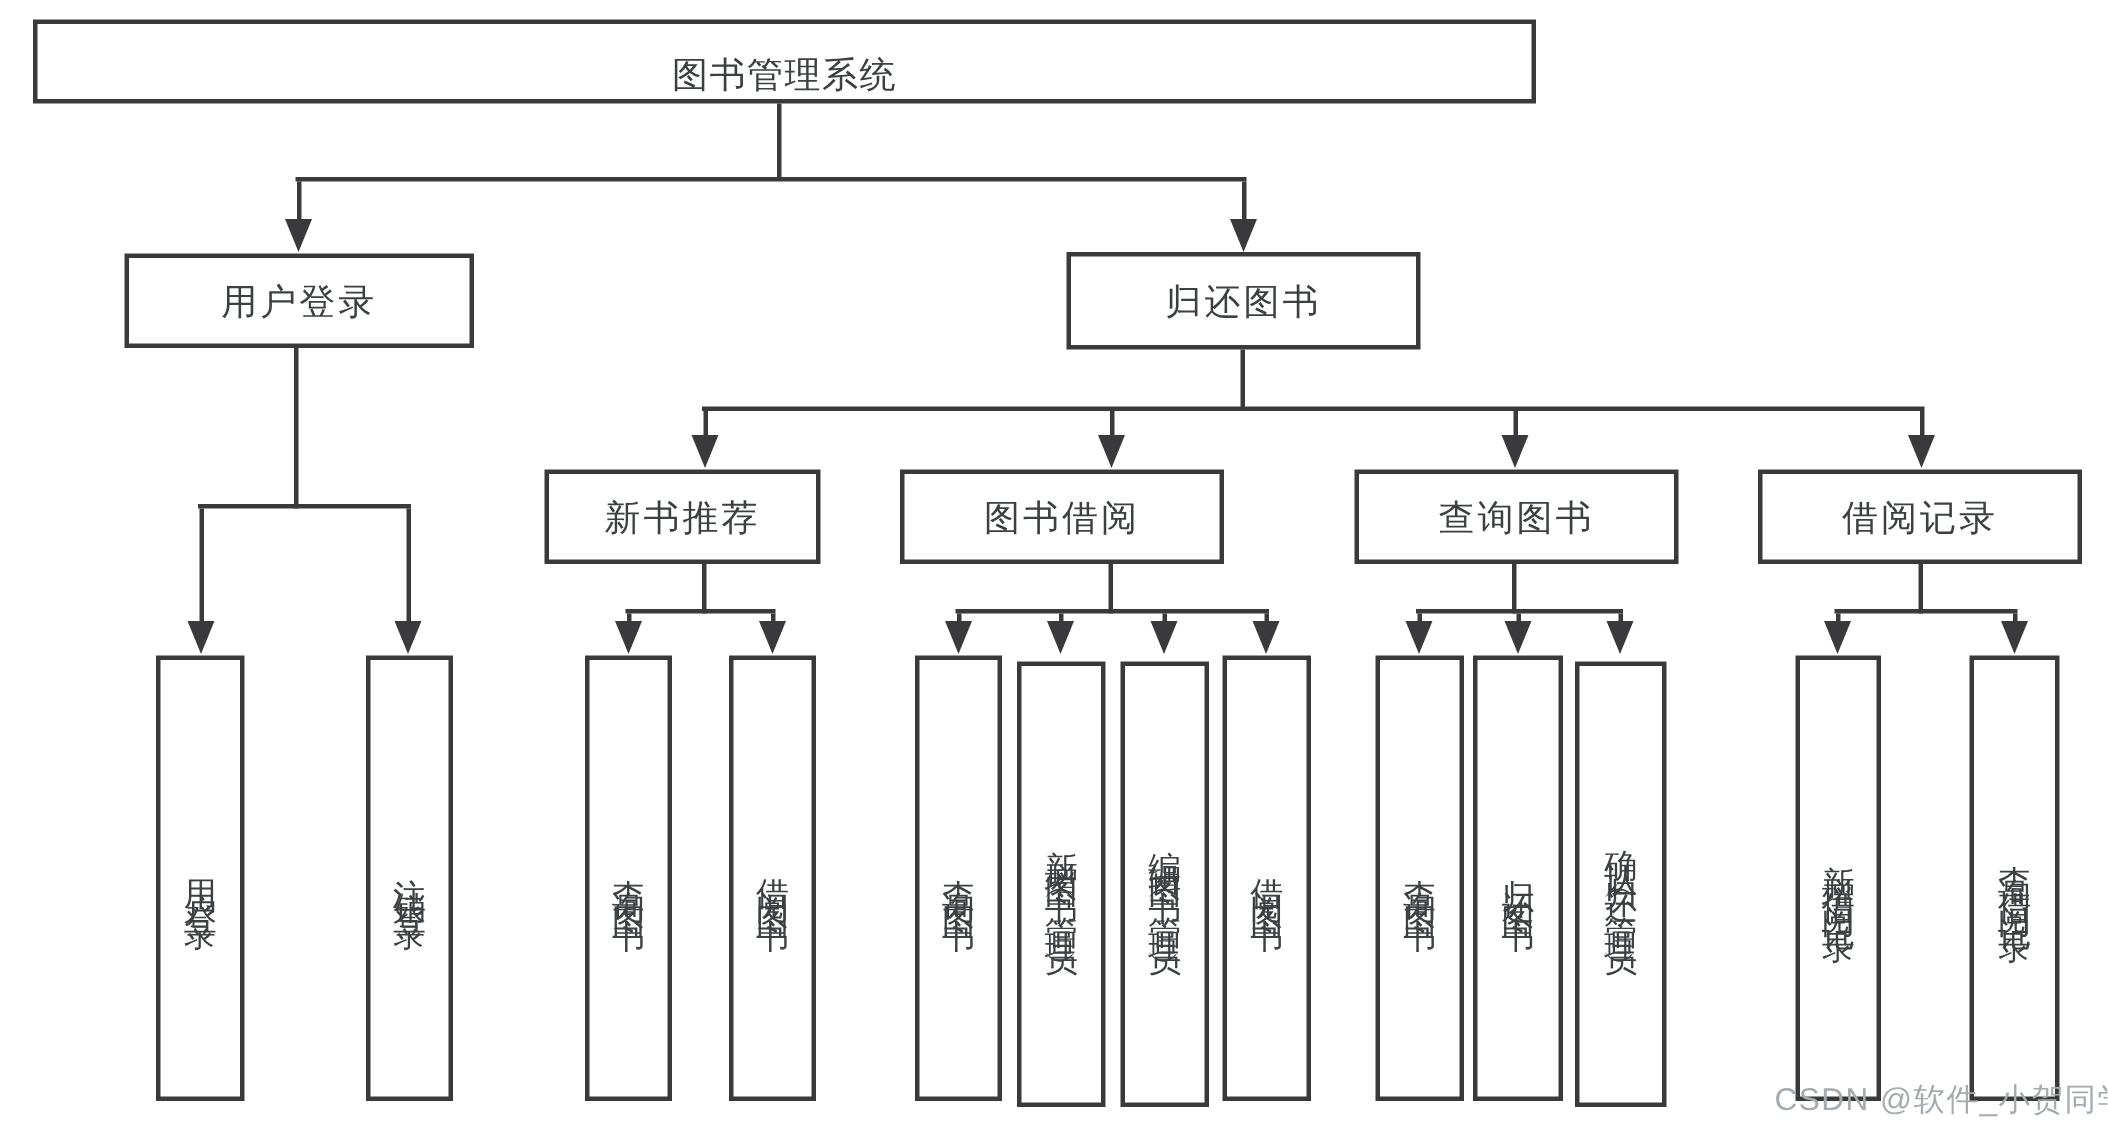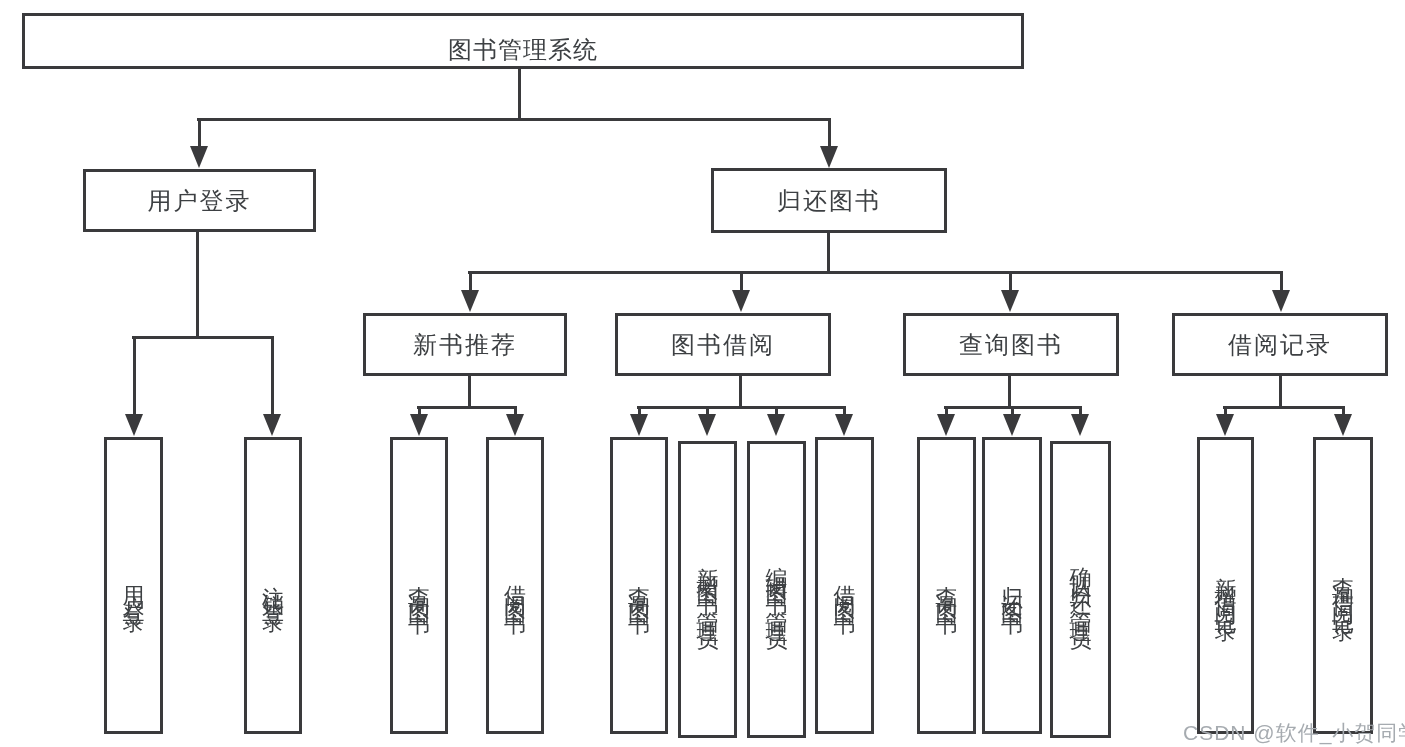--- a/index.html
+++ b/index.html
@@ -65,24 +65,24 @@
   <div class="watermark">CSDN @软件_小贺同学</div>
 <div class="node root" style="left: 22px; top: 13px; width: 1002px; height: 56px;">
       <span class="lbl">图书管理系统</span>
     </div>
     <div class="node h" style="left: 83px; top: 169px; width: 233px; height: 63px;">
       <span class="lbl">用户登录</span>
     </div>
     <div class="node h" style="left: 711px; top: 168px; width: 236px; height: 65px;">
       <span class="lbl">归还图书</span>
     </div>
-    <div class="node h" style="left: 363px; top: 313px; width: 204px; height: 63px;">
+    <div class="node h" style="left: 363px; top: 313px; width: 184px; height: 63px;">
       <span class="lbl">新书推荐</span>
     </div>
-    <div class="node h" style="left: 615px; top: 313px; width: 216px; height: 63px; justify-content: center;">
+    <div class="node h" style="left: 600px; top: 313px; width: 216px; height: 63px; justify-content: center;">
       <span class="lbl">图书借阅</span>
     </div>
     <div class="node h" style="left: 903px; top: 313px; width: 216px; height: 63px;">
       <span class="lbl">查询图书</span>
     </div>
     <div class="node h" style="left: 1172px; top: 313px; width: 216px; height: 63px;">
       <span class="lbl">借阅记录</span>
     </div>
     <div class="node vertical" style="left: 104px; top: 437px; width: 59px; height: 297px;">
       <span class="lbl">用户登录</span>

